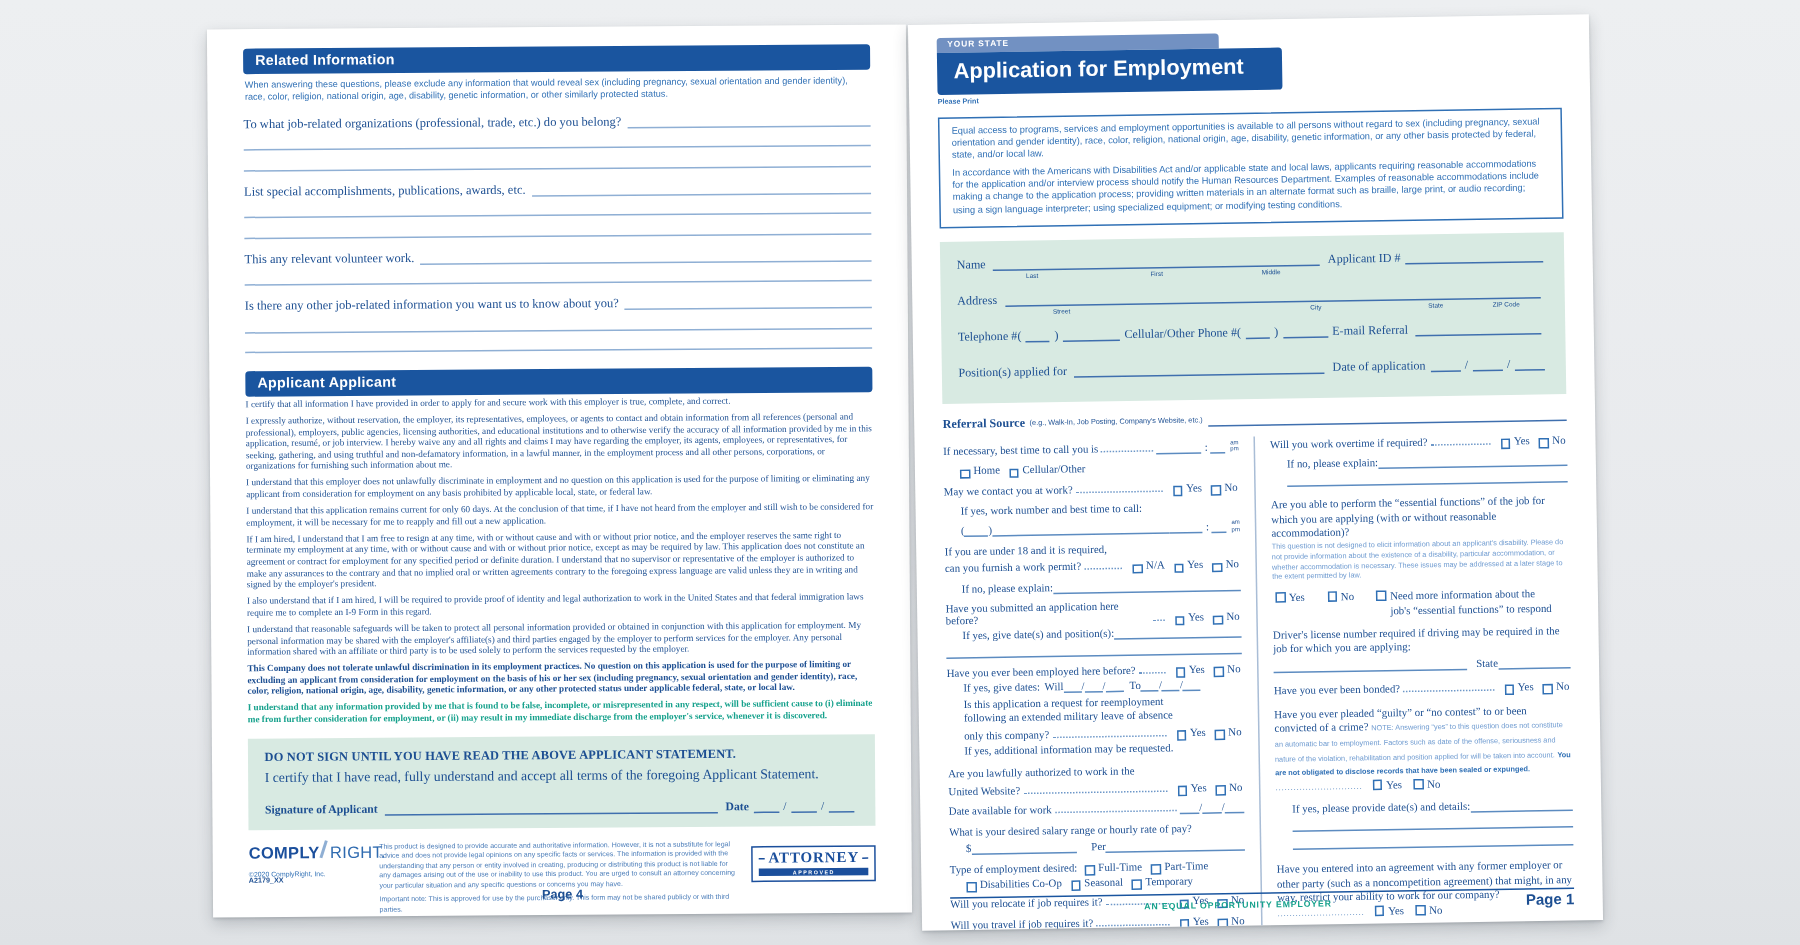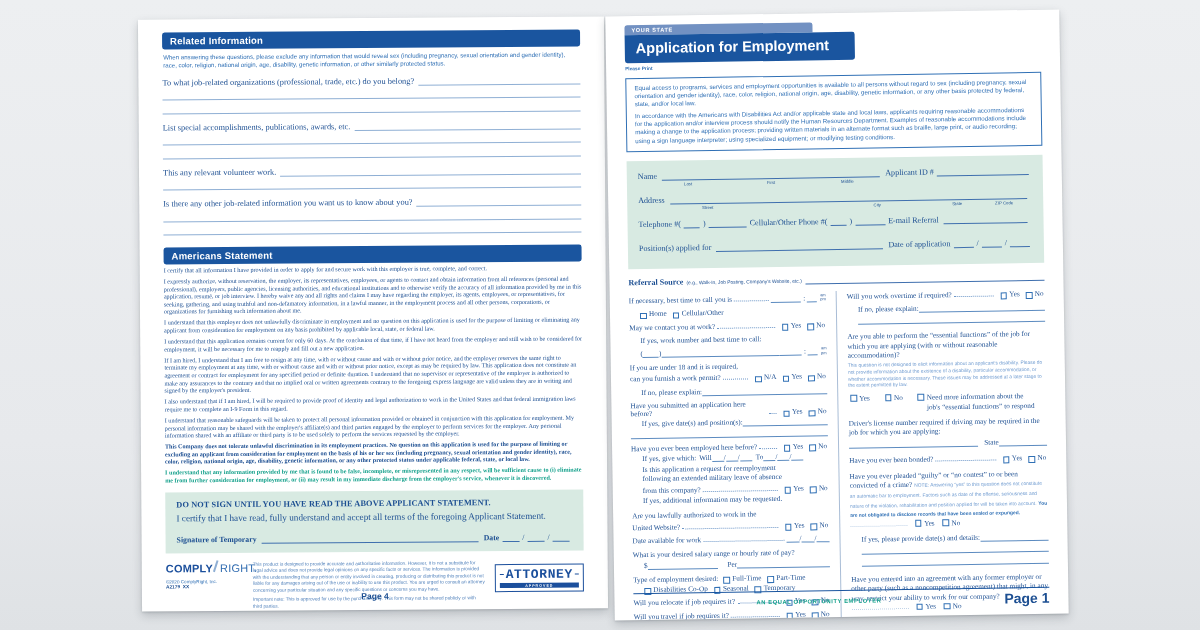--- a/index.html
+++ b/index.html
@@ -54,21 +54,21 @@
                      color:#1b4f9c; letter-spacing:.2px; white-space:nowrap; }
   .brand .logoline .rt { font-weight:normal; color:#2f6bb0; }
   .brand .chk { display:inline-block; width:7px; height:10px; position:relative; }
   .brand .chk::before { content:""; position:absolute; left:2px; top:-2px; width:1.6px; height:12px;
                         background:#8fafd4; transform:rotate(18deg); }
   .brand .cpy { font-family:"Liberation Sans",sans-serif; font-size:4.6px; color:#3070b5; margin-top:5px; }
   .brand .sku { font-family:"Liberation Sans",sans-serif; font-size:4.8px; font-weight:bold; color:#1d4f92; }
   .disc { flex:1; font-family:"Liberation Sans",sans-serif; font-size:4.7px; color:#4a7cb8; line-height:1.4; }
   .disc .imp { margin-top:2.5px; display:block; }
   .badge { flex:none; border:1.4px solid #1b4f9c; padding:2.5px 4px 3px; margin-top:4px; background:#fff; }
-  .badge .top { font-family:Liberation Mono, monospace; font-weight:bold; font-size:13px; color:#1b4f9c;
+  .badge .top { font-family:Liberation Serif, serif; font-weight:bold; font-size:10px; color:#1b4f9c;
                 letter-spacing:.6px; display:flex; align-items:center; gap:2px; }
   .badge .top::before,.badge .top::after { content:""; width:4px; height:1px; background:#1b4f9c; }
   .badge .bot { background:#1b4f9c; color:#fff; font-family:"Liberation Sans",sans-serif; font-weight:bold;
                 font-size:3.6px; text-align:center; letter-spacing:1px; margin-top:1px; padding:.5px 0; }
   .pnumL { position:absolute; bottom:9px; left:0; right:0; text-align:center;
            font-family:"Liberation Sans",sans-serif; font-weight:bold; font-size:8.5px; color:#1d4f92; }
 
   
   .statetab { width:188px; background:#7291c2; color:#fff; font-family:"Liberation Sans",sans-serif;
               font-weight:bold; font-size:5.6px; letter-spacing:.6px; padding:2px 7px 1.5px;
@@ -104,21 +104,21 @@
   .notein { font-family:"Liberation Sans",sans-serif; font-size:4.9px; color:#6f9bd0; }
   .notein.nb { font-weight:bold; color:#3070b5; }
   .idots::after { content:"............................."; color:#6d97c8; letter-spacing:.5px; font-size:6px; }
   .cbl { margin-right:1px; }
   .needwrap { display:flex; align-items:flex-start; margin-top:5.5px; font-size:7.25px; color:#1d4f92; }
   .need2 { line-height:1.3; }
   .footR { position:absolute; left:19px; right:19px; bottom:8px; border-top:1.6px solid #1a559f;
            padding-top:2.5px; display:flex; align-items:center; }
   .eoe { flex:1; text-align:center; font-family:"Liberation Sans",sans-serif; font-weight:bold;
          font-size:5.8px; letter-spacing:.6px; color:#16a18c; }
-  .pg1 { font-family:"Liberation Sans",sans-serif; font-weight:bold; font-size:14px; color:#1d4f92; }
+  .pg1 { font-family:"Liberation Sans",sans-serif; font-weight:bold; font-size:10px; color:#1d4f92; }
 </style>
 </head>
 <body>
 
 <div class="scene">
 
   <section class="page pgL">
 
     <div class="secbar">
       <span>Related Information</span>
@@ -147,40 +147,40 @@
 
     <div class="q">
       <span>Is there any other job-related information you want us to know about you?</span>
       <span class="wl"></span>
     </div>
     <div class="xl"></div>
     <div class="xl"></div>
 
     <div class="as-wrap">
       <div class="secbar">
-        <span>Americans Statement</span>
+        <span>Applicant Applicant</span>
       </div>
       <div class="as">
         <p>I certify that all information I have provided in order to apply for and secure work with this employer is true, complete, and correct.</p>
         <p>I expressly authorize, without reservation, the employer, its representatives, employees, or agents to contact and obtain information from all references (personal and professional), employers, public agencies, licensing authorities, and educational institutions and to otherwise verify the accuracy of all information provided by me in this application, resumé, or job interview. I hereby waive any and all rights and claims I may have regarding the employer, its agents, employees, or representatives, for seeking, gathering, and using truthful and non-defamatory information, in a lawful manner, in the employment process and all other persons, corporations, or organizations for furnishing such information about me.</p>
         <p>I understand that this employer does not unlawfully discriminate in employment and no question on this application is used for the purpose of limiting or eliminating any applicant from consideration for employment on any basis prohibited by applicable local, state, or federal law.</p>
         <p>I understand that this application remains current for only 60 days. At the conclusion of that time, if I have not heard from the employer and still wish to be considered for employment, it will be necessary for me to reapply and fill out a new application.</p>
         <p>If I am hired, I understand that I am free to resign at any time, with or without cause and with or without prior notice, and the employer reserves the same right to terminate my employment at any time, with or without cause and with or without prior notice, except as may be required by law. This application does not constitute an agreement or contract for employment for any specified period or definite duration. I understand that no supervisor or representative of the employer is authorized to make any assurances to the contrary and that no implied oral or written agreements contrary to the foregoing express language are valid unless they are in writing and signed by the employer's president.</p>
         <p>I also understand that if I am hired, I will be required to provide proof of identity and legal authorization to work in the United States and that federal immigration laws require me to complete an I-9 Form in this regard.</p>
         <p>I understand that reasonable safeguards will be taken to protect all personal information provided or obtained in conjunction with this application for employment. My personal information may be shared with the employer's affiliate(s) and third parties engaged by the employer to perform services for the employer. Any personal information shared with an affiliate or third party is to be used solely to perform the services requested by the employer.</p>
         <p class="b8">This Company does not tolerate unlawful discrimination in its employment practices. No question on this application is used for the purpose of limiting or excluding an applicant from consideration for employment on the basis of his or her sex (including pregnancy, sexual orientation and gender identity), race, color, religion, national origin, age, disability, genetic information, or any other protected status under applicable federal, state, or local law.</p>
         <p class="b9">I understand that any information provided by me that is found to be false, incomplete, or misrepresented in any respect, will be sufficient cause to (i) eliminate me from further consideration for employment, or (ii) may result in my immediate discharge from the employer's service, whenever it is discovered.</p>
       </div>
     </div>
 
     <div class="sigbox">
       <div class="warn">DO NOT SIGN UNTIL YOU HAVE READ THE ABOVE APPLICANT STATEMENT.</div>
       <div class="cert">I certify that I have read, fully understand and accept all terms of the foregoing Applicant Statement.</div>
       <div class="sigrow">
-        <span class="lbl">Signature of Temporary</span>
+        <span class="lbl">Signature of Applicant</span>
         <span class="line"></span>
         <span class="lbl">Date</span>
         <span class="dline"></span>
         <span>/</span>
         <span class="dline"></span>
         <span>/</span>
         <span class="dline"></span>
       </div>
     </div>
 
@@ -343,40 +343,40 @@
 
         <div class="fqrow">
           <span>Have you ever been employed here before?</span>
           <span class="dots"></span>
           <span class="cb"></span>
             <span class="cbl">Yes</span>
           <span class="cb"></span>
             <span class="cbl">No</span>
         </div>
         <div class="fqrow ind t0">
-          <span>If yes, give which:</span>
+          <span>If yes, give dates:</span>
           <span style="margin-left:3px">Will</span>
           <span class="sline" style="width:12px"></span>
           <span>/</span>
           <span class="sline" style="width:12px"></span>
           <span>/</span>
           <span class="sline" style="width:12px"></span>
           <span style="margin-left:4px">To</span>
           <span class="sline" style="width:12px"></span>
           <span>/</span>
           <span class="sline" style="width:12px"></span>
           <span>/</span>
           <span class="sline" style="width:12px"></span>
         </div>
         <div class="fq ind" style="margin-top:3px">
           <div>Is this application a request for reemployment</div>
           <div>following an extended military leave of absence</div>
         </div>
         <div class="fqrow ind t0">
-          <span>from this company?</span>
+          <span>only this company?</span>
           <span class="dots"></span>
           <span class="cb"></span>
             <span class="cbl">Yes</span>
           <span class="cb"></span>
             <span class="cbl">No</span>
         </div>
         <div class="fq ind t0" style="margin-top:2px">If yes, additional information may be requested.</div>
 
         <div class="fq" style="margin-bottom:0">Are you lawfully authorized to work in the</div>
         <div class="fqrow t0">

